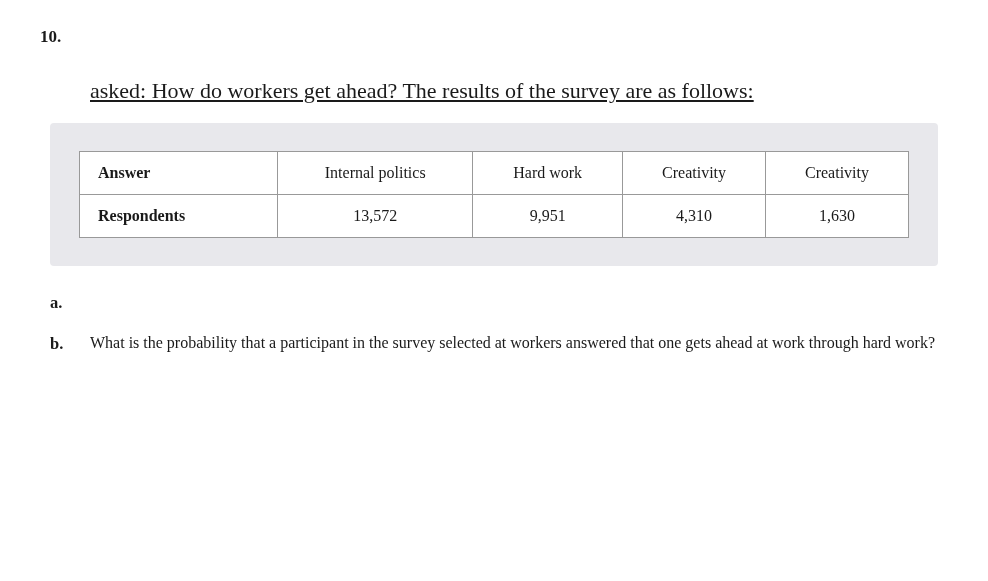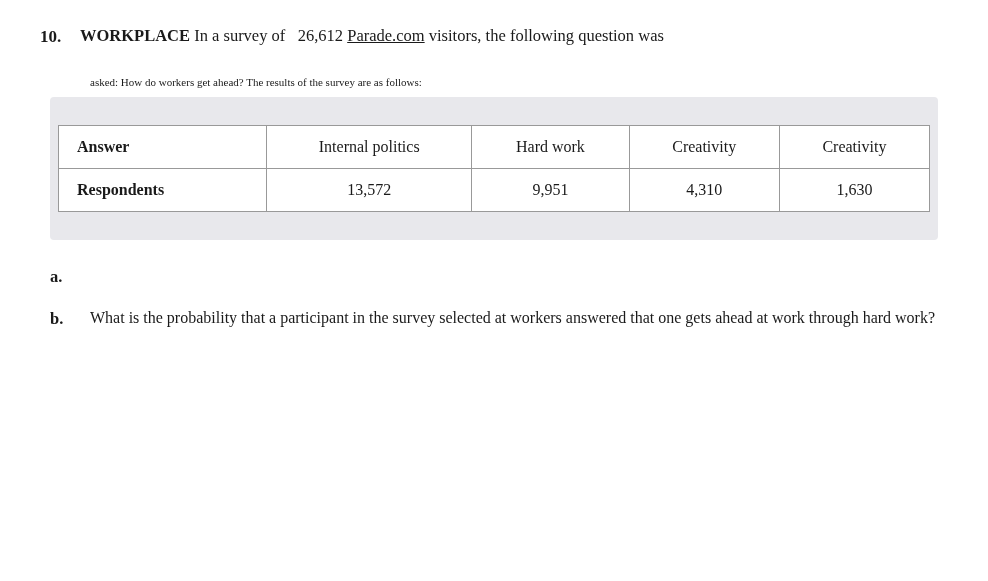--- a/index.html
+++ b/index.html
@@ -28,34 +28,35 @@
 
     .question-header .number {
       min-width: 32px;
       font-variant: small-caps;
       font-weight: bold;
       font-size: 17px;
     }
 
     .question-text-line2 {
       margin-left: 50px;
-      margin-bottom: 7px;
-      font-size: 11px;
+      margin-bottom: 16px;
+      font-size: 22px;
       line-height: 1.5;
+      text-decoration: underline;
     }
 
     .parade-link {
       text-decoration: underline;
       color: #1a1a1a;
     }
 
     .table-container {
       background: #e8e8ec;
       border-radius: 4px;
-      padding: 28px 8px;
+      padding: 28px 29px;
       margin: 0 10px 24px 10px;
     }
 
     .data-table {
       width: 100%;
       border-collapse: collapse;
       background: #ffffff;
       border: 1px solid #999;
     }
 
@@ -103,24 +104,20 @@
     .sub-text {
       font-size: 16px;
       line-height: 1.55;
     }
   </style>
 </head>
 <body>
 
 <div class="question-header">
   <span class="number">10.</span>
-  <span>
-    <span style="font-variant: small-caps; font-weight: bold;">WORKPLACE</span>
-    <span> </span><span>In a survey of</span>&nbsp;&nbsp;&nbsp;<span>26,612</span> <a class="parade-link">Parade.com</a> <span>visitors, the following question was</span>
-  </span>
 </div>
 
 <div class="question-text-line2">asked: How do workers get ahead? The results of the survey are as follows:</div>
 
 <div class="table-container">
   <table class="data-table">
     <thead>
       <tr>
         <th>Answer</th>
         <th>Internal politics</th>

